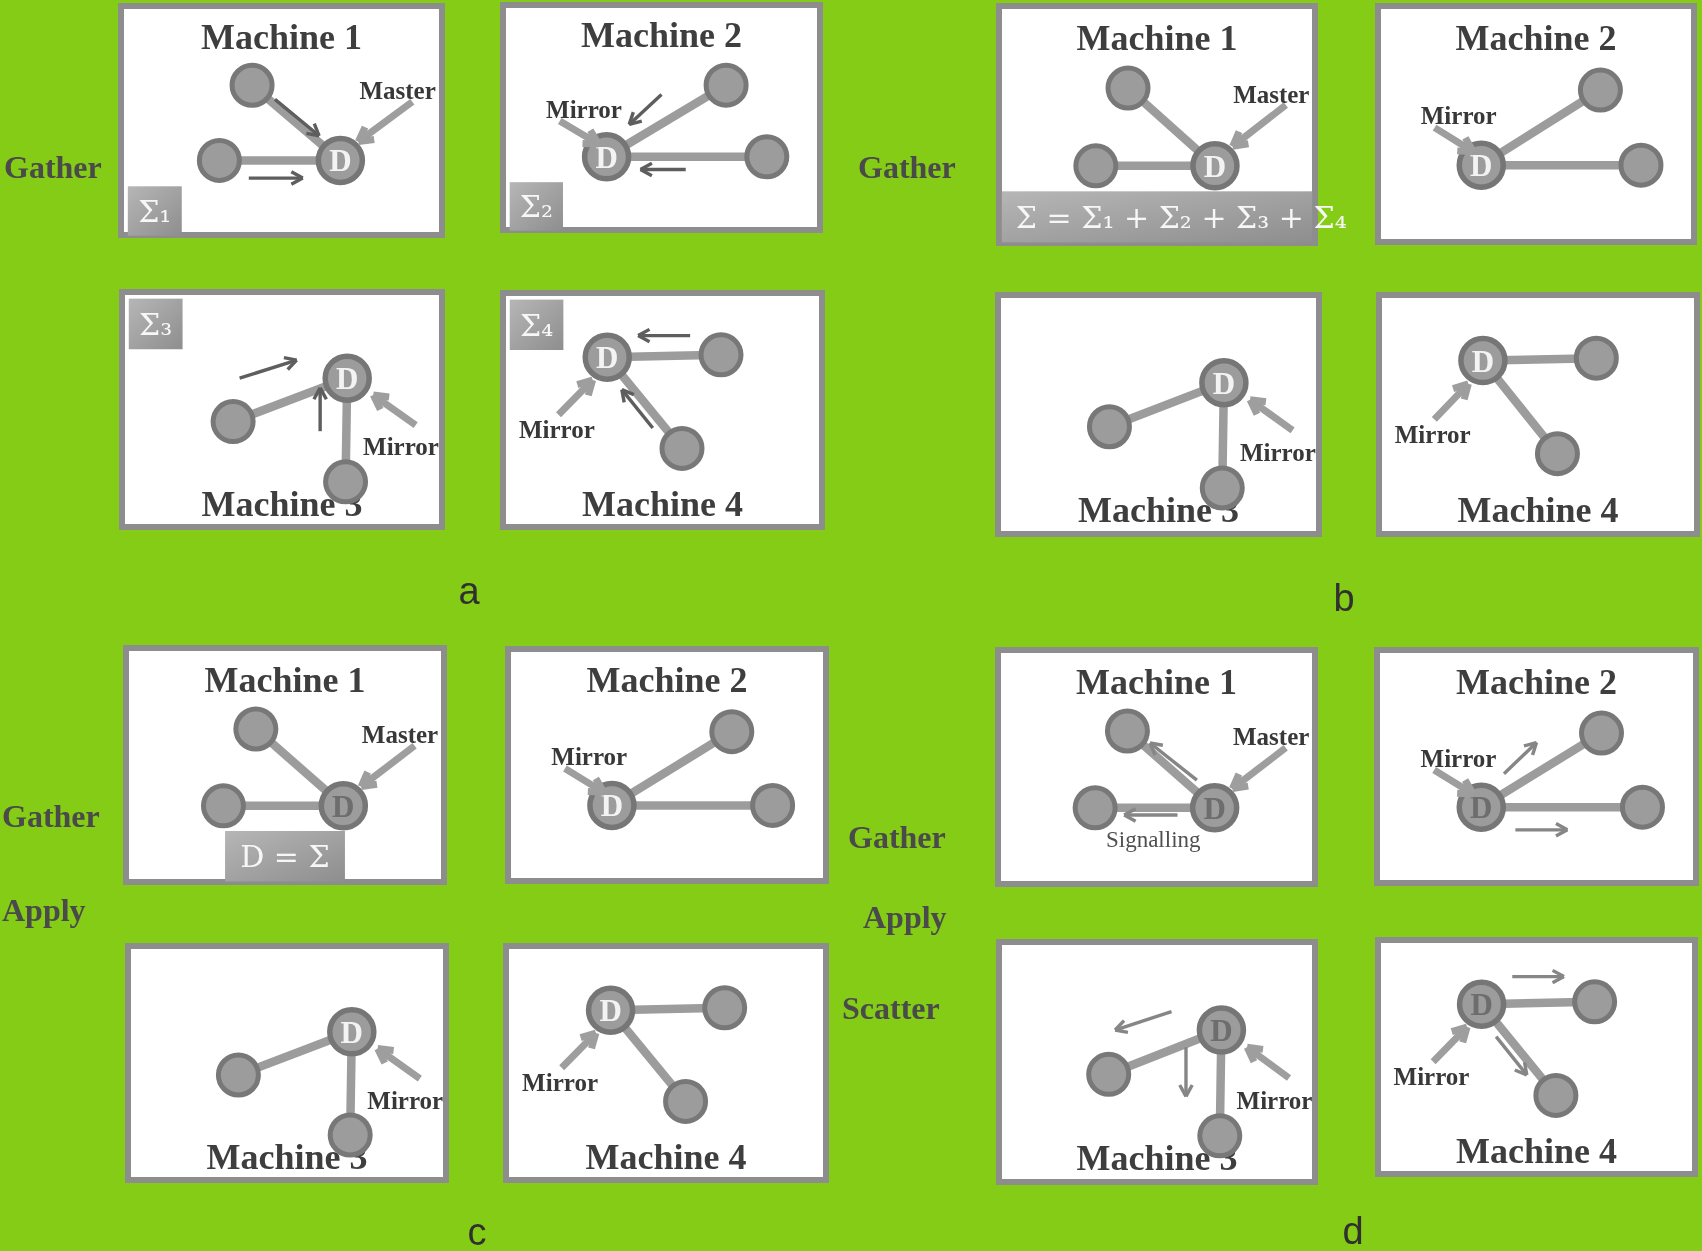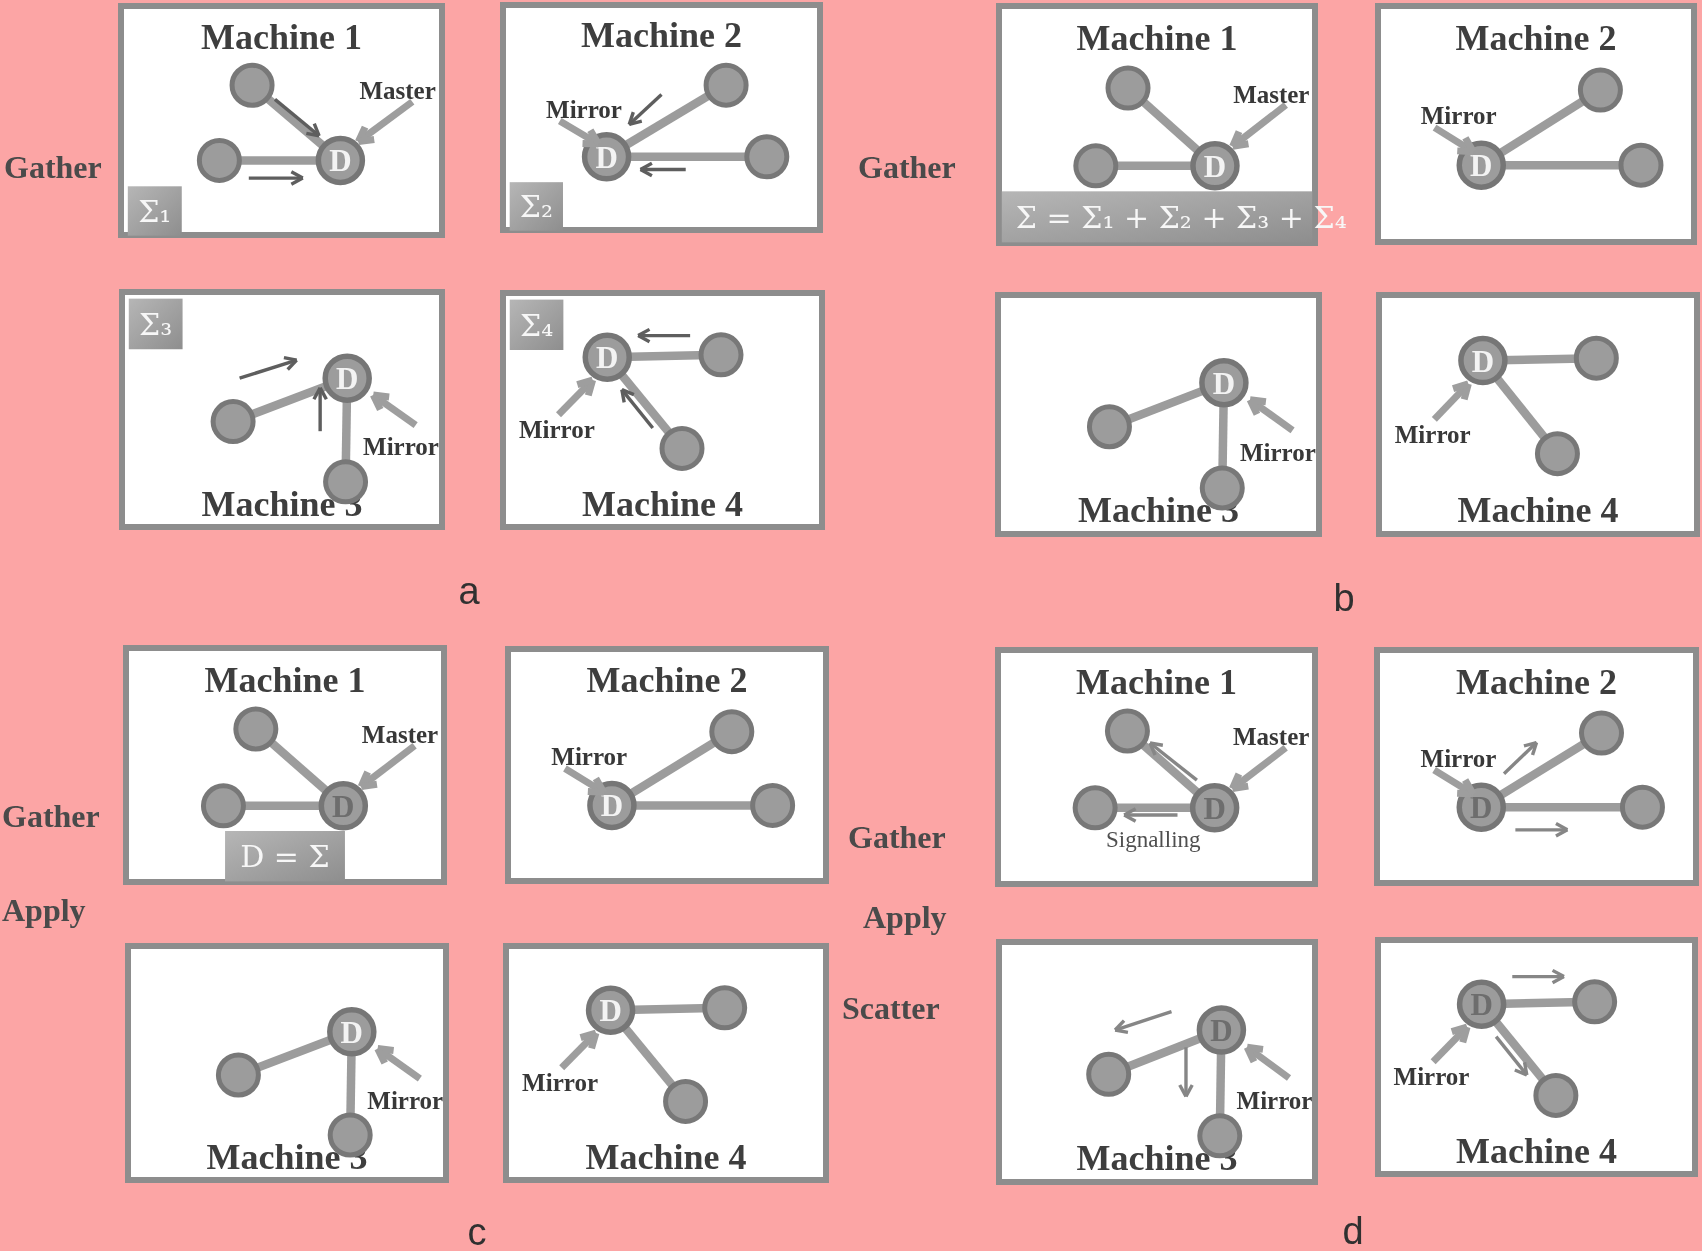--- a/index.html
+++ b/index.html
@@ -1,16 +1,16 @@
 <!DOCTYPE html>
 <html><head>
 <meta charset="utf-8">
 <style>
   html,body{margin:0;padding:0;background:#ffffff;}
-  #canvas{position:relative;width:1702px;height:1251px;background:#fca5a5;overflow:hidden;}
+  #canvas{position:relative;width:1702px;height:1251px;background:#84cc16;overflow:hidden;}
   #fig{position:absolute;left:0;top:0;}
   text{user-select:none;}
   .mtitle{font-family:"Liberation Serif",serif;font-weight:700;font-size:36px;fill:#3e3e3e;}
   .role{font-family:"Liberation Serif",serif;font-weight:700;font-size:25px;fill:#383838;}
   .dlabel{font-family:"Liberation Serif",serif;font-weight:700;font-size:31px;}
   .dlabel.light{fill:#f3f3f3;}
   .dlabel.dark{fill:#6d6d6d;}
   .badge-label{font-family:"DejaVu Serif",serif;font-size:30px;fill:#f7f7f7;}
   .side-label{font-family:"Liberation Serif",serif;font-weight:700;font-size:32px;fill:#4a4a4a;}
   .panel-letter{font-family:"Liberation Sans",sans-serif;font-size:38px;fill:#303030;}

